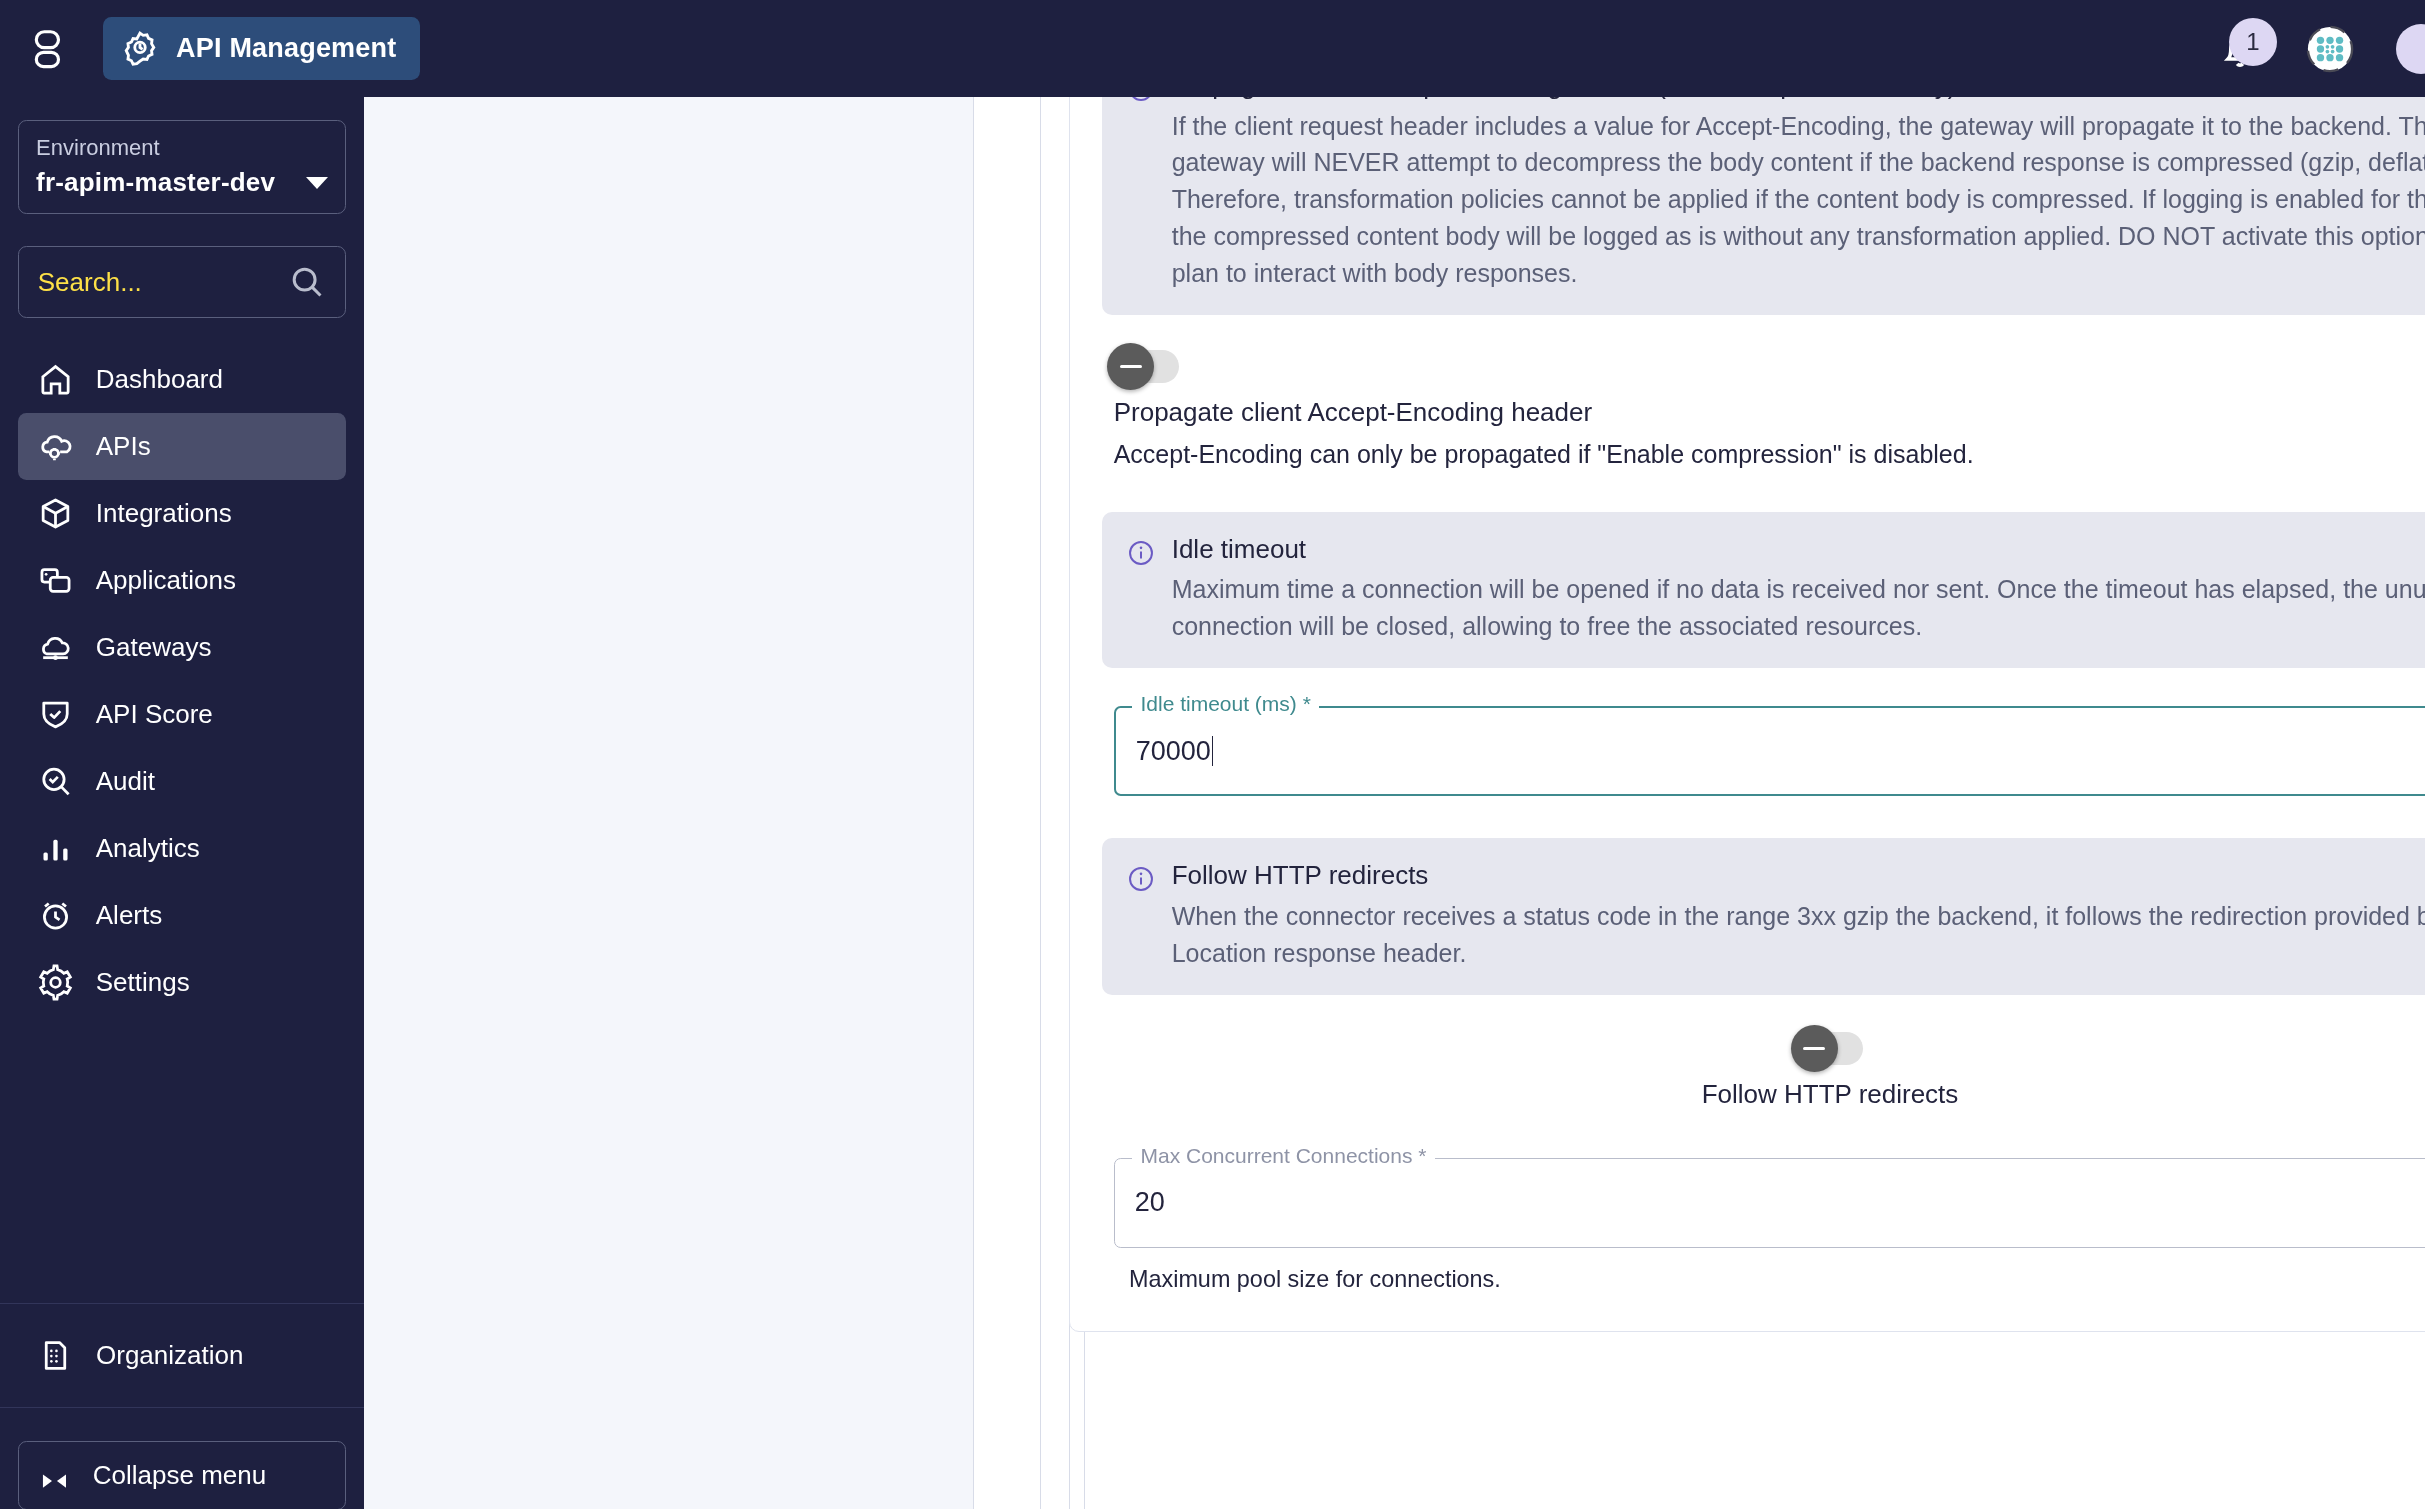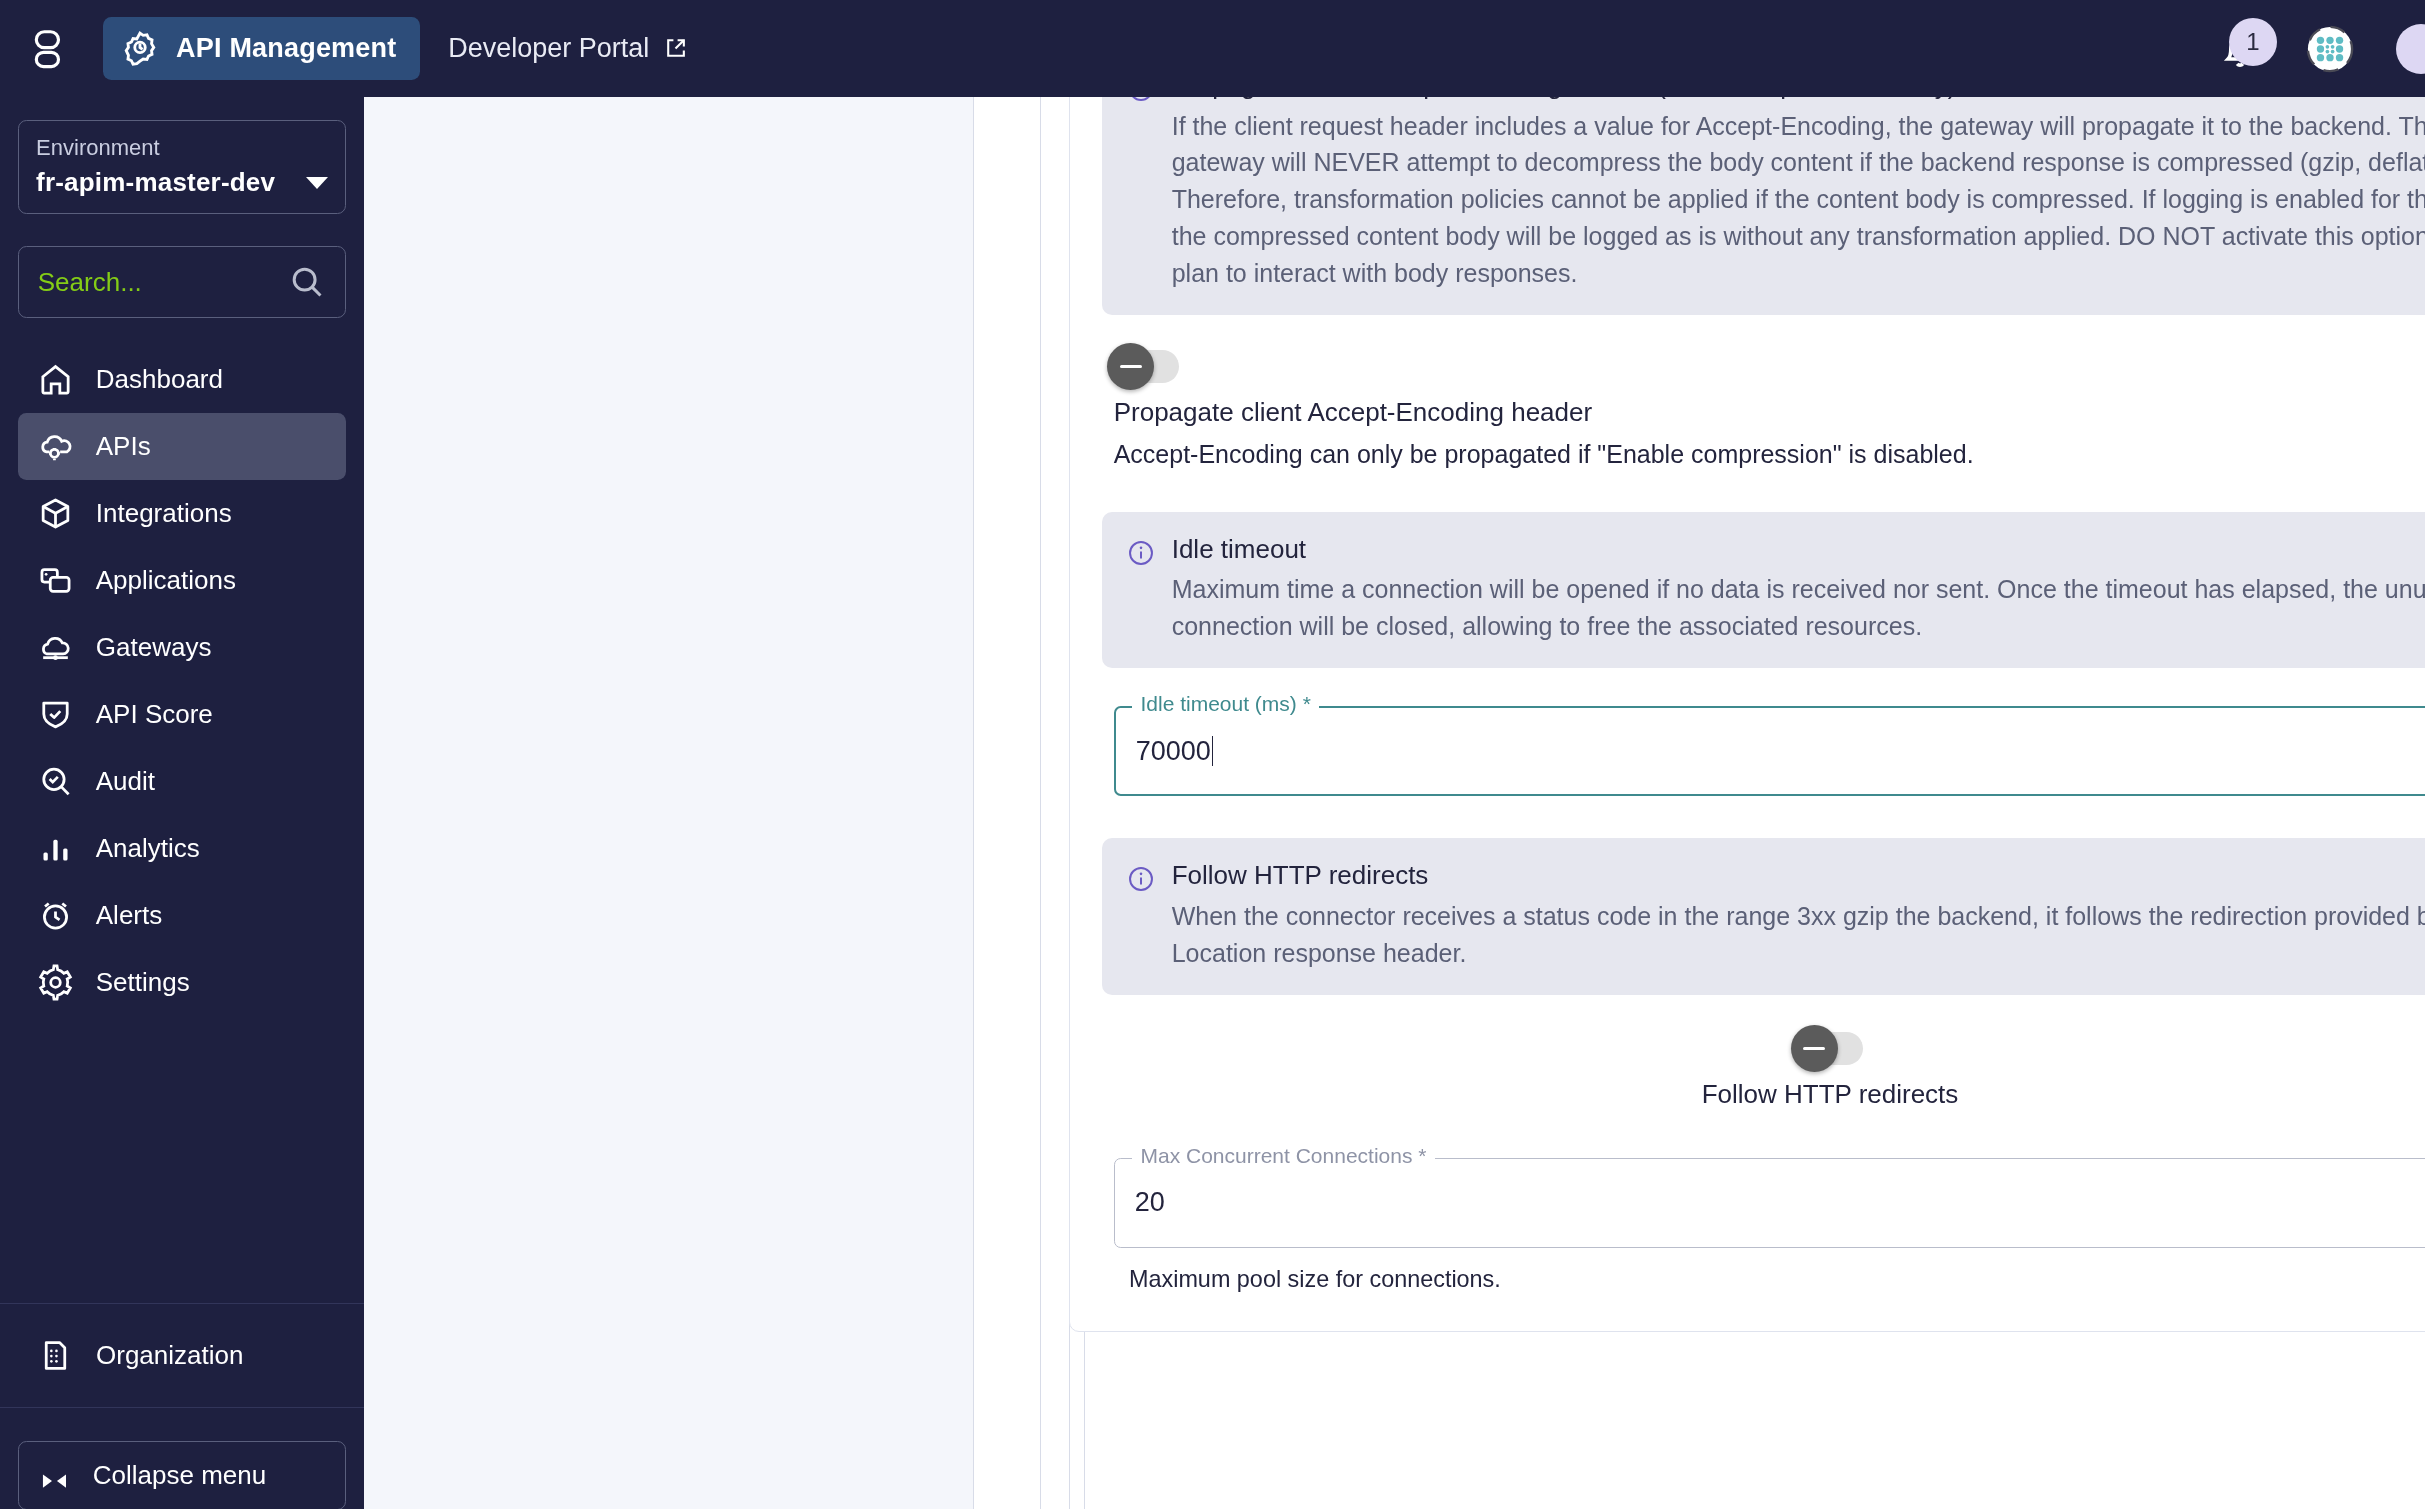--- a/index.html
+++ b/index.html
@@ -58,21 +58,21 @@
   .env-value { color: #fff; font-size: 26px; font-weight: 700; letter-spacing: 0.2px; }
   .caret {
     margin-left: auto; width: 0; height: 0;
     border-left: 11px solid transparent; border-right: 11px solid transparent;
     border-top: 12.5px solid #fff;
   }
   .search-box {
     margin: 32px 18.4px 0 18.4px; border: 1.7px solid #5a5f7d; border-radius: 8.4px;
     height: 72px; display: flex; align-items: center; padding: 0 18.4px; cursor: text;
   }
-  .search-ph { color: #84cc16; font-size: 26px; }
+  .search-ph { color: #fde047; font-size: 26px; }
   .search-ico { margin-left: auto; width: 38px; height: 38px; }
   .nav-list { margin-top: 28px; padding: 0 18.4px; }
   .nav-item {
     display: flex; align-items: center; gap: 22px;
     height: 67px; padding: 0 18.4px; border-radius: 8.4px;
     color: #fff; font-size: 26px; cursor: pointer; margin-bottom: 0;
   }
   .nav-item.active { background: #4a4e6b; }
   .nav-ico { width: 37px; height: 37px; flex: none; display:block; }
   .sb-spacer { flex: 1; }
@@ -183,30 +183,20 @@
     <span style="width:38px;height:38px;display:block">
       <svg viewBox="0 0 24 24" fill="none" stroke="#fff" stroke-width="1.8">
         <path d="M12 2l2 1.4 2.4-.3 1 2.2 2.2 1-.3 2.4L20.7 11l-1.4 2 .3 2.4-2.2 1-1 2.2-2.4-.3L12 19.7 10 21.3l-2.4.3-1-2.2-2.2-1 .3-2.4L3.3 13l1.4-2-.3-2.4 2.2-1 1-2.2L10 5.7z"></path>
         <circle cx="12" cy="11" r="3.3"></circle>
           <path d="M12 8.5V11l1.6 1.2"></path>
       </svg>
     </span>
     <span class="nav-pill-label">API Management</span>
   </div>
 
-  <div class="nav-link">
-    <span>Developer Portal</span>
-    <span style="width:25px;height:25px;display:block">
-      <svg viewBox="0 0 24 24" fill="none" stroke="#fff" stroke-width="2">
-        <path d="M10 4H5v15h15v-5"></path>
-          <path d="M14 4h6v6"></path>
-          <path d="M20 4l-8 8"></path>
-      </svg>
-    </span>
-  </div>
 
   <div class="topbar-right">
     <div class="bell-wrap">
       <span style="display:block;width:48px;height:48px">
         <svg viewBox="0 0 24 24" fill="none" stroke="#fff" stroke-width="1.8">
           <path d="M6 17c1.2-1.3 1.4-2.6 1.4-4.8 0-3 1.8-5.4 4.6-5.4s4.6 2.4 4.6 5.4c0 2.2.2 3.5 1.4 4.8z"></path>
           <path d="M10.6 19.4a1.8 1.8 0 0 0 2.8 0"></path>
         </svg>
       </span>
       <span class="bell-badge">1</span>

